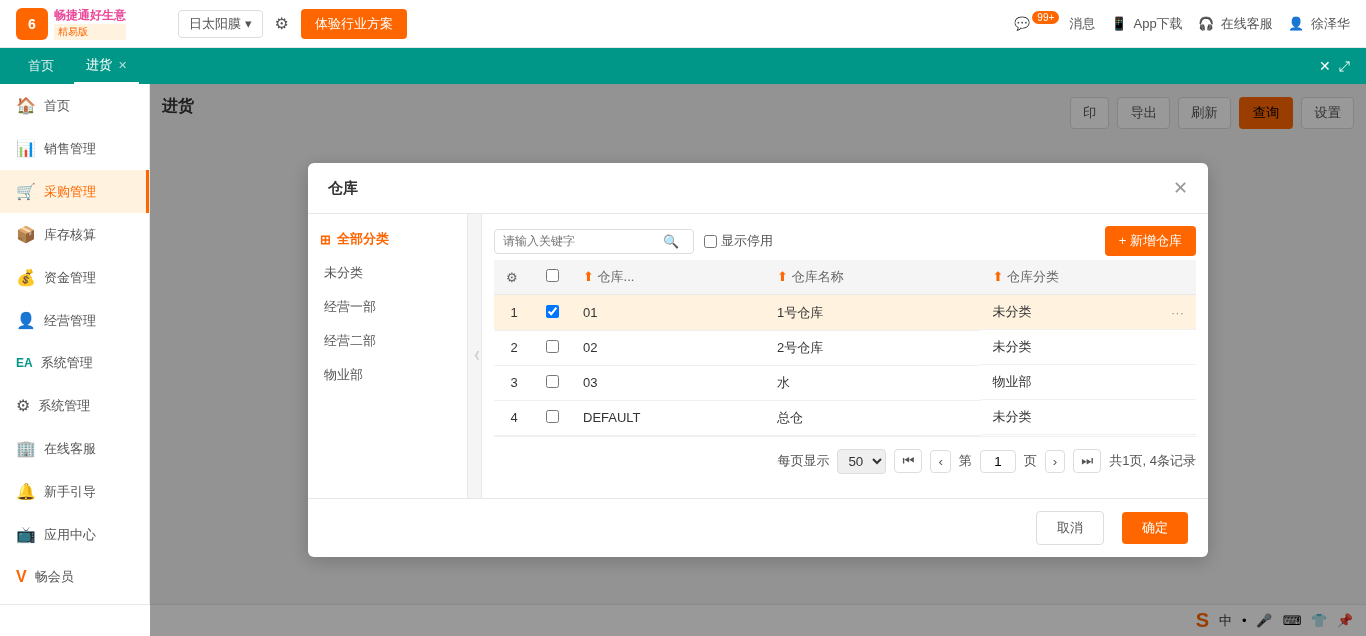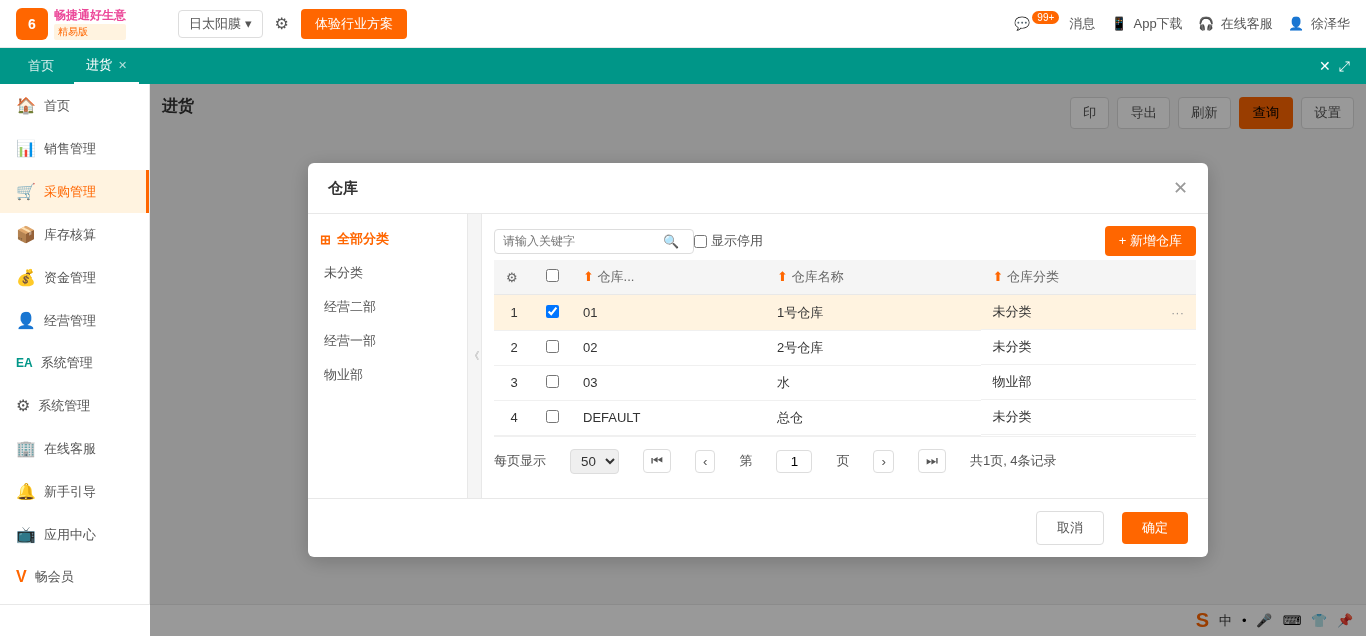--- a/index.html
+++ b/index.html
@@ -119,21 +119,21 @@
       display: flex; align-items: center; gap: 6px;
       padding: 8px 12px; color: #f60; font-weight: bold; cursor: pointer;
     }
     .category-item {
       padding: 8px 16px; cursor: pointer; color: #555;
     }
 
     
     .table-panel { flex: 1; display: flex; flex-direction: column; padding: 12px; overflow: hidden; }
     .table-toolbar {
-      display: flex; align-items: center; margin-bottom: 4px;
+      display: flex; align-items: center; gap: 10px; margin-bottom: 4px;
     }
     .search-input-wrap {
       display: flex; align-items: center;
       border: 1px solid #ddd; border-radius: 4px;
       padding: 4px 8px; width: 200px;
     }
     .search-input-wrap input {
       border: none; outline: none; font-size: 12px; width: 160px; color: #999;
     }
     .search-icon { color: #aaa; cursor: pointer; }
@@ -154,22 +154,22 @@
     .warehouse-table td {
       padding: 8px 12px; color: #333; border-bottom: 1px solid #f0f0f0; font-size: 13px;
     }
     .warehouse-table tr.row-selected { background: #fff3e0; }
     .warehouse-table tr.row-selected td { color: #333; }
     .row-num { color: #999; text-align: center; }
     .more-btn { color: #999; cursor: pointer; }
 
     
     .pagination {
-      display: flex; align-items: center; justify-content: flex-start;
-      gap: 24px; padding: 12px 0; border-top: 1px solid #f0f0f0; margin-top: auto;
+      display: flex; align-items: center; justify-content: flex-end;
+      gap: 8px; padding: 12px 0; border-top: 1px solid #f0f0f0; margin-top: auto;
     }
     .pagination-label { color: #555; }
     .page-size-select {
       border: 1px solid #ddd; border-radius: 4px; padding: 3px 6px; color: #333;
     }
     .page-nav-btn {
       border: 1px solid #ddd; background: white; border-radius: 4px;
       padding: 3px 7px; cursor: pointer; color: #555;
     }
     .page-input {
@@ -347,24 +347,24 @@
 
           <div class="category-panel category-wrapper">
             <div class="category-header">
               <span>⊞</span>
               <span>全部分类</span>
             </div>
             <div class="category-item">
               <span>未分类</span>
             </div>
             <div class="category-item">
+              <span>经营一部</span>
+            </div>
+            <div class="category-item">
               <span>经营二部</span>
-            </div>
-            <div class="category-item">
-              <span>经营一部</span>
             </div>
             <div class="category-item">
               <span>物业部</span>
             </div>
           </div>
 
           <div style="display:flex;align-items:center;background:#f5f5f5;width:14px;justify-content:center;cursor:pointer;border-right:1px solid #e8e8e8;">
             <span style="font-size:10px;color:#999;">《</span>
           </div>
 

